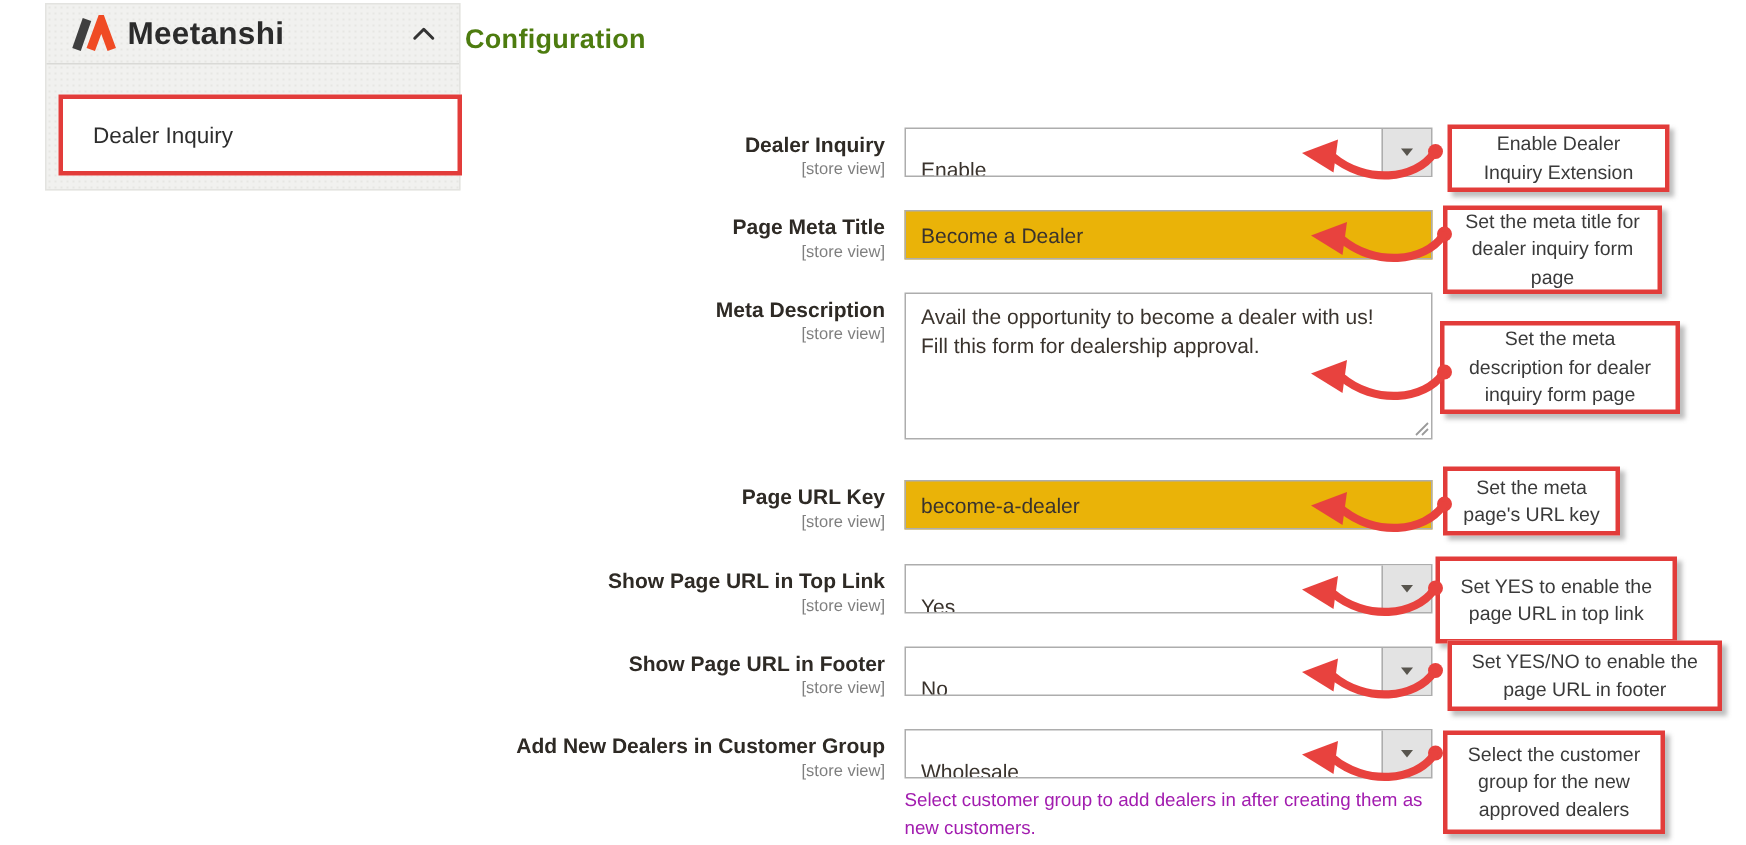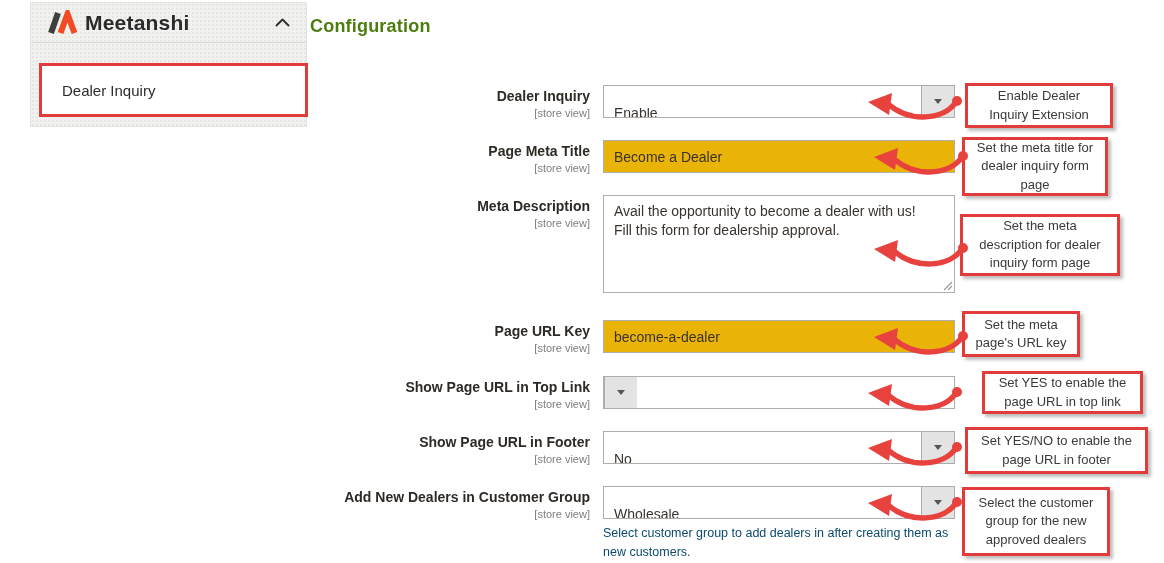--- a/index.html
+++ b/index.html
@@ -79,21 +79,21 @@
   .textarea-wrap { position: relative; }
   .textarea {
     width: 100%; height: 98px; border: 1px solid #adadad; background: #fff;
     padding: 6px 10px; font: 14px/1.35 "Liberation Sans", sans-serif; color: #3a332d;
     resize: none; outline: none; display: block;
   }
   .resize-grip { position: absolute; right: 2px; bottom: 2px; pointer-events: none; }
 
   .field-note {
     position: absolute; left: 603px; top: 524px; width: 352px;
-    font-size: 12.5px; line-height: 1.5; color: #0c4a6e;
+    font-size: 12.5px; line-height: 1.5; color: #a21caf;
   }
 
   
   .callout {
     position: absolute; background: #ffffff; border: 3px solid #e23c3a;
     box-shadow: 3px 3px 3px rgba(110,110,110,0.45);
     display: flex; align-items: center; justify-content: center; text-align: center;
     font-size: 13px; color: #3a3a3a; line-height: 1.42; padding: 3px 10px;
   }
   .arrow { position: absolute; overflow: visible; }
@@ -163,20 +163,21 @@
 <div class="control" style="top:320px">
   <input class="text-input" type="text" value="become-a-dealer" style="">
 </div>
 
 <div class="field-label" style="top:378px">
   <div class="lbl">Show Page URL in Top Link</div>
   <div class="scope">[store view]</div>
 </div>
 <div class="control" style="top:376px">
   <div class="select-box">
+    <span class="select-value">Yes</span>
     <span class="select-btn">
         <span class="caret-down"></span>
       </span>
   </div>
 </div>
 
 <div class="field-label" style="top:433px">
   <div class="lbl">Show Page URL in Footer</div>
   <div class="scope">[store view]</div>
 </div>
@@ -200,21 +201,21 @@
         <span class="caret-down"></span>
       </span>
   </div>
 </div>
 <div class="field-note">Select customer group to add dealers in after creating them as new customers.</div>
 
 <div class="callout" style="left:965px; top:83px;  width:148px; height:45px;">Enable Dealer Inquiry Extension</div>
 <div class="callout" style="left:962px; top:137px; width:146px; height:59px;">Set the meta title for dealer inquiry form page</div>
 <div class="callout" style="left:960px; top:214px; width:160px; height:62px;">Set the meta description for dealer inquiry form page</div>
 <div class="callout" style="left:962px; top:311px; width:118px; height:46px;">Set the meta page's URL key</div>
-<div class="callout" style="left:982px; top:371px; width:161px; height:43px;">Set YES to enable the page URL in top link</div>
+<div class="callout" style="left:957px; top:371px; width:161px; height:58px;">Set YES to enable the page URL in top link</div>
 <div class="callout" style="left:965px; top:427px; width:183px; height:47px;">Set YES/NO to enable the page URL in footer</div>
 <div class="callout" style="left:962px; top:487px; width:148px; height:69px;">Select the customer group for the new approved dealers</div>
 
 <svg class="arrow" style="left:862px; top:88px;" width="100" height="34" viewBox="0 0 100 34">
   <circle cx="95" cy="13" r="5"></circle>
     <path d="M94 14 C 82 32, 48 35, 26 16"></path>
     <polygon points="30,5 6,14 27,27"></polygon>
 </svg>
 <svg class="arrow" style="left:868px; top:143px;" width="100" height="34" viewBox="0 0 100 34">
   <circle cx="95" cy="13" r="5"></circle>

